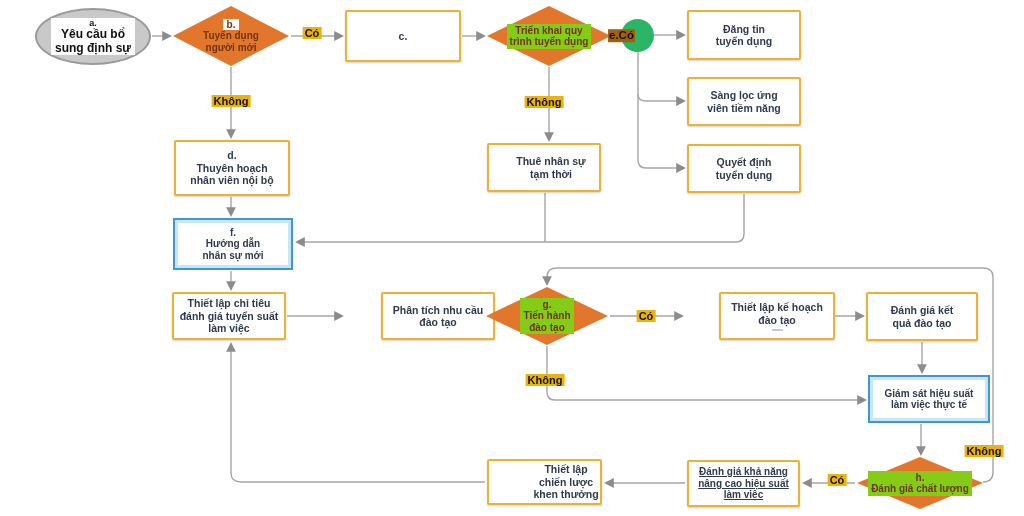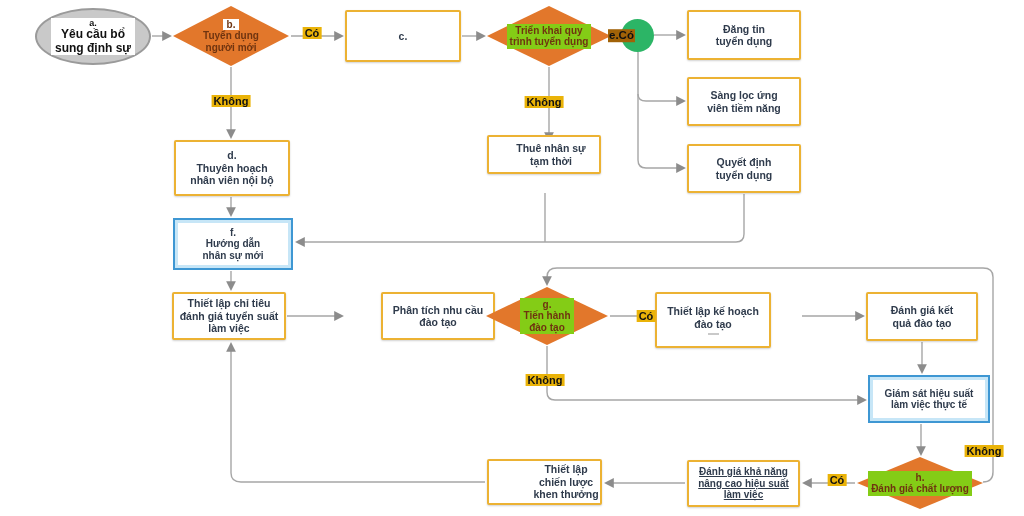--- a/index.html
+++ b/index.html
@@ -123,21 +123,21 @@
     <span class="lbl">Quyết định
 tuyển dụng</span>
   </div>
 
   <div class="node rect" style="left:174px;top:140px;width:116px;height:56px;">
     <span class="tag">d.</span>
     <span class="lbl">Thuyên hoạch
 nhân viên nội bộ</span>
   </div>
 
-  <div class="node rect" style="left:487px;top:135px;width:114px;height:39px;padding-left:15px;">
+  <div class="node rect" style="left:487px;top:143px;width:114px;height:49px;padding-left:15px;">
     <span class="lbl">Thuê nhân sự
 tạm thời</span>
   </div>
 
   <div class="node blue" style="left:173px;top:218px;width:120px;height:52px;">
     <div class="inner">
       <span class="tag">f.</span>
       <span class="lbl">Hướng dẫn
 nhân sự mới</span>
     </div>
@@ -156,21 +156,21 @@
 
   <div class="node diamond" style="left:486px;top:287px;width:122px;height:58px;">
     <div class="shape"></div>
     <div class="dlabel chip">
       <span class="tag">g.</span>
       <span class="lbl">Tiến hành
 đào tạo</span>
     </div>
   </div>
 
-  <div class="node rect dash-artifact" style="left:655px;top:292px;width:116px;height:56px;">
+  <div class="node rect dash-artifact" style="left:719px;top:292px;width:116px;height:48px;">
     <span class="lbl">Thiết lập kế hoạch
 đào tạo</span>
   </div>
 
   <div class="node rect" style="left:866px;top:292px;width:112px;height:49px;">
     <span class="lbl">Đánh giá kết
 quả đào tạo</span>
   </div>
 
   <div class="node blue" style="left:868px;top:375px;width:122px;height:48px;">

